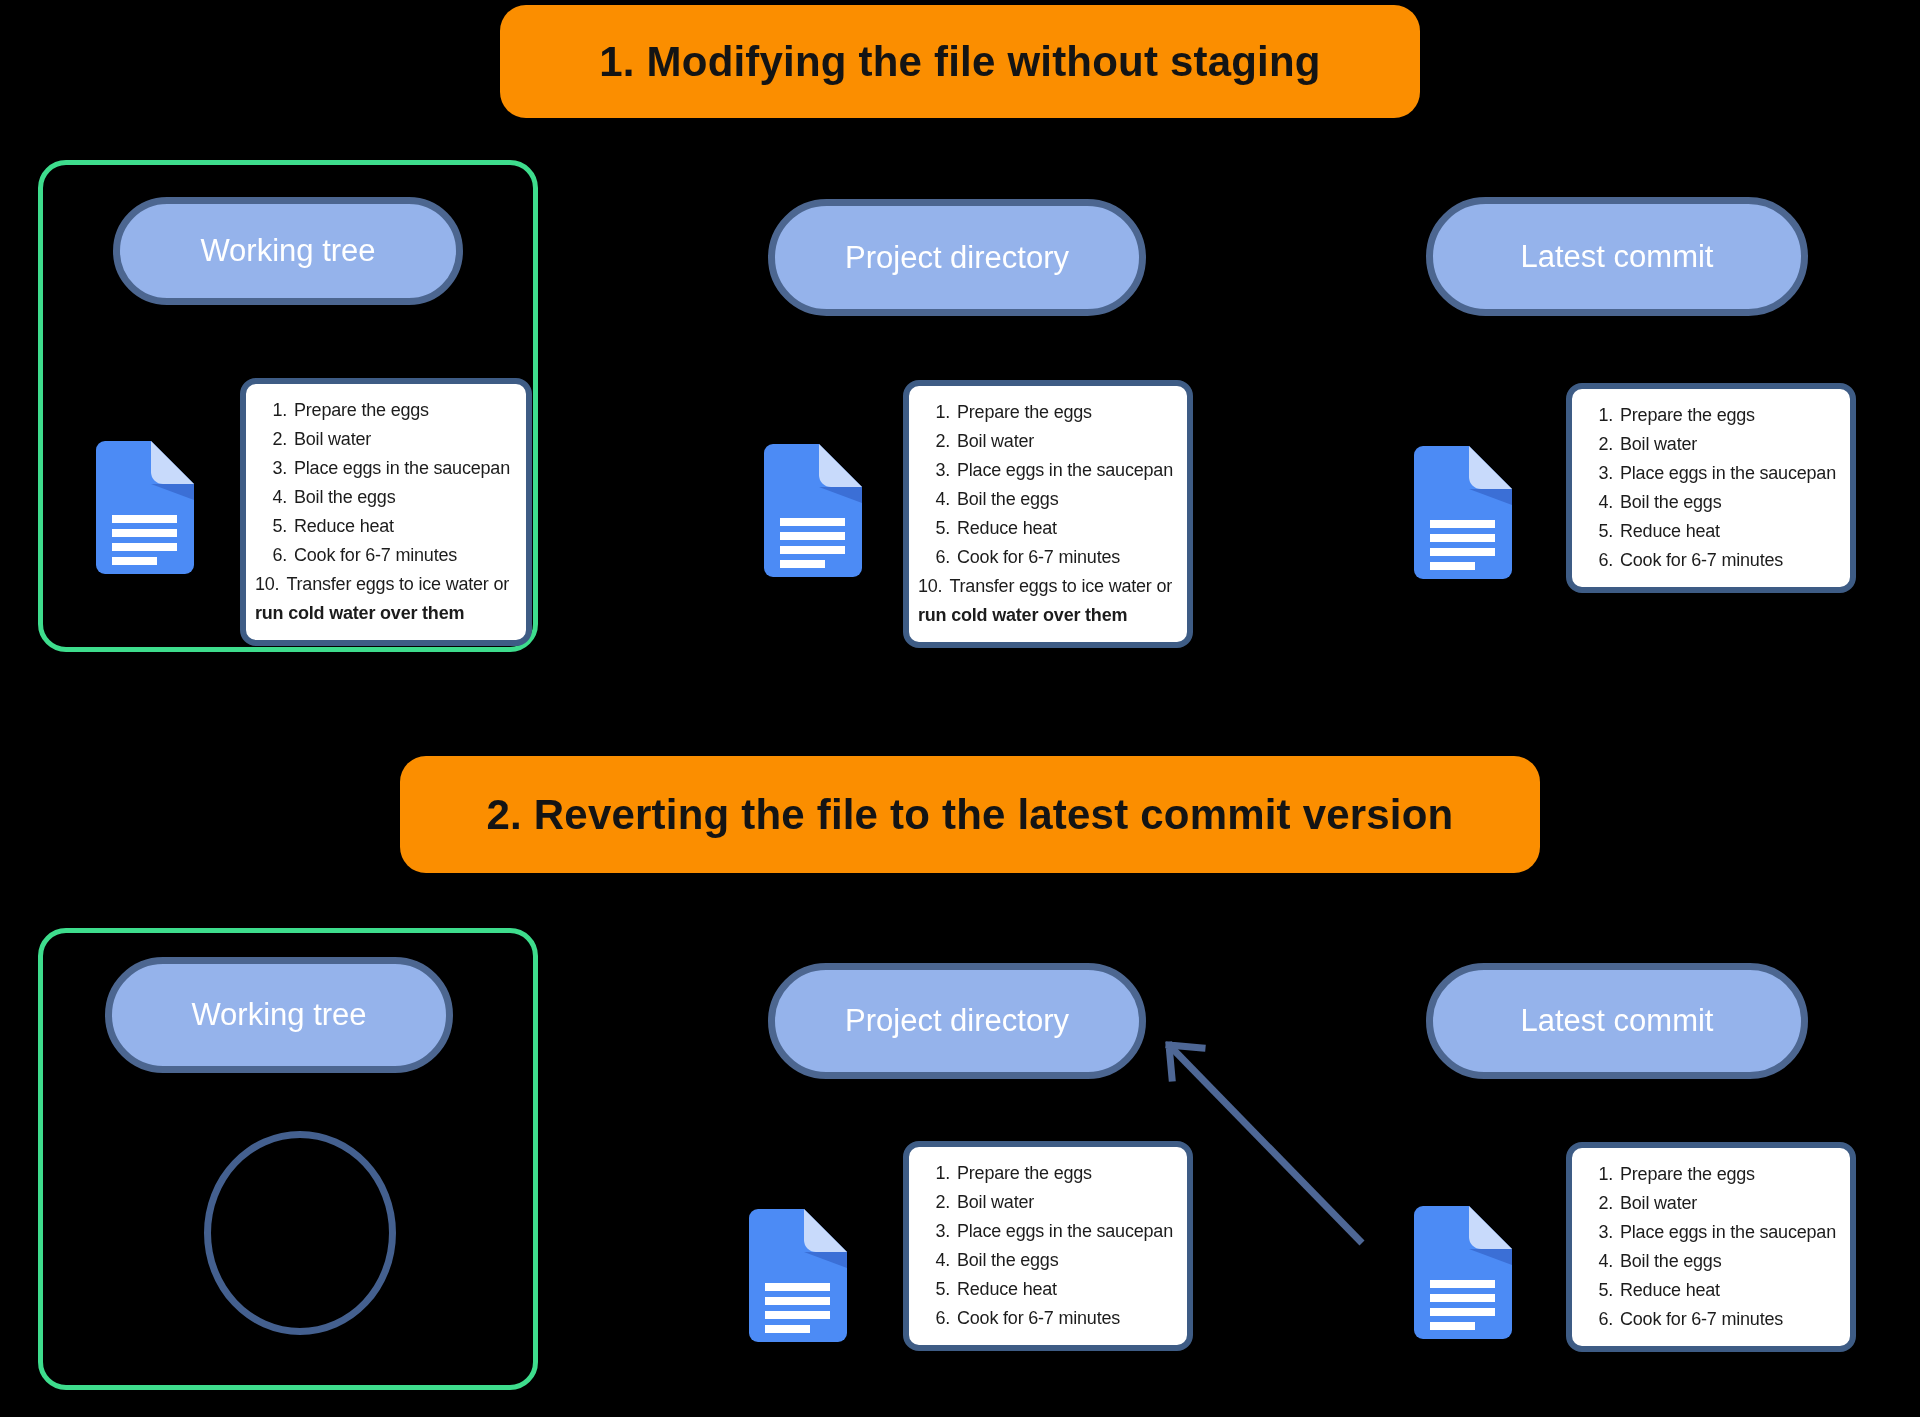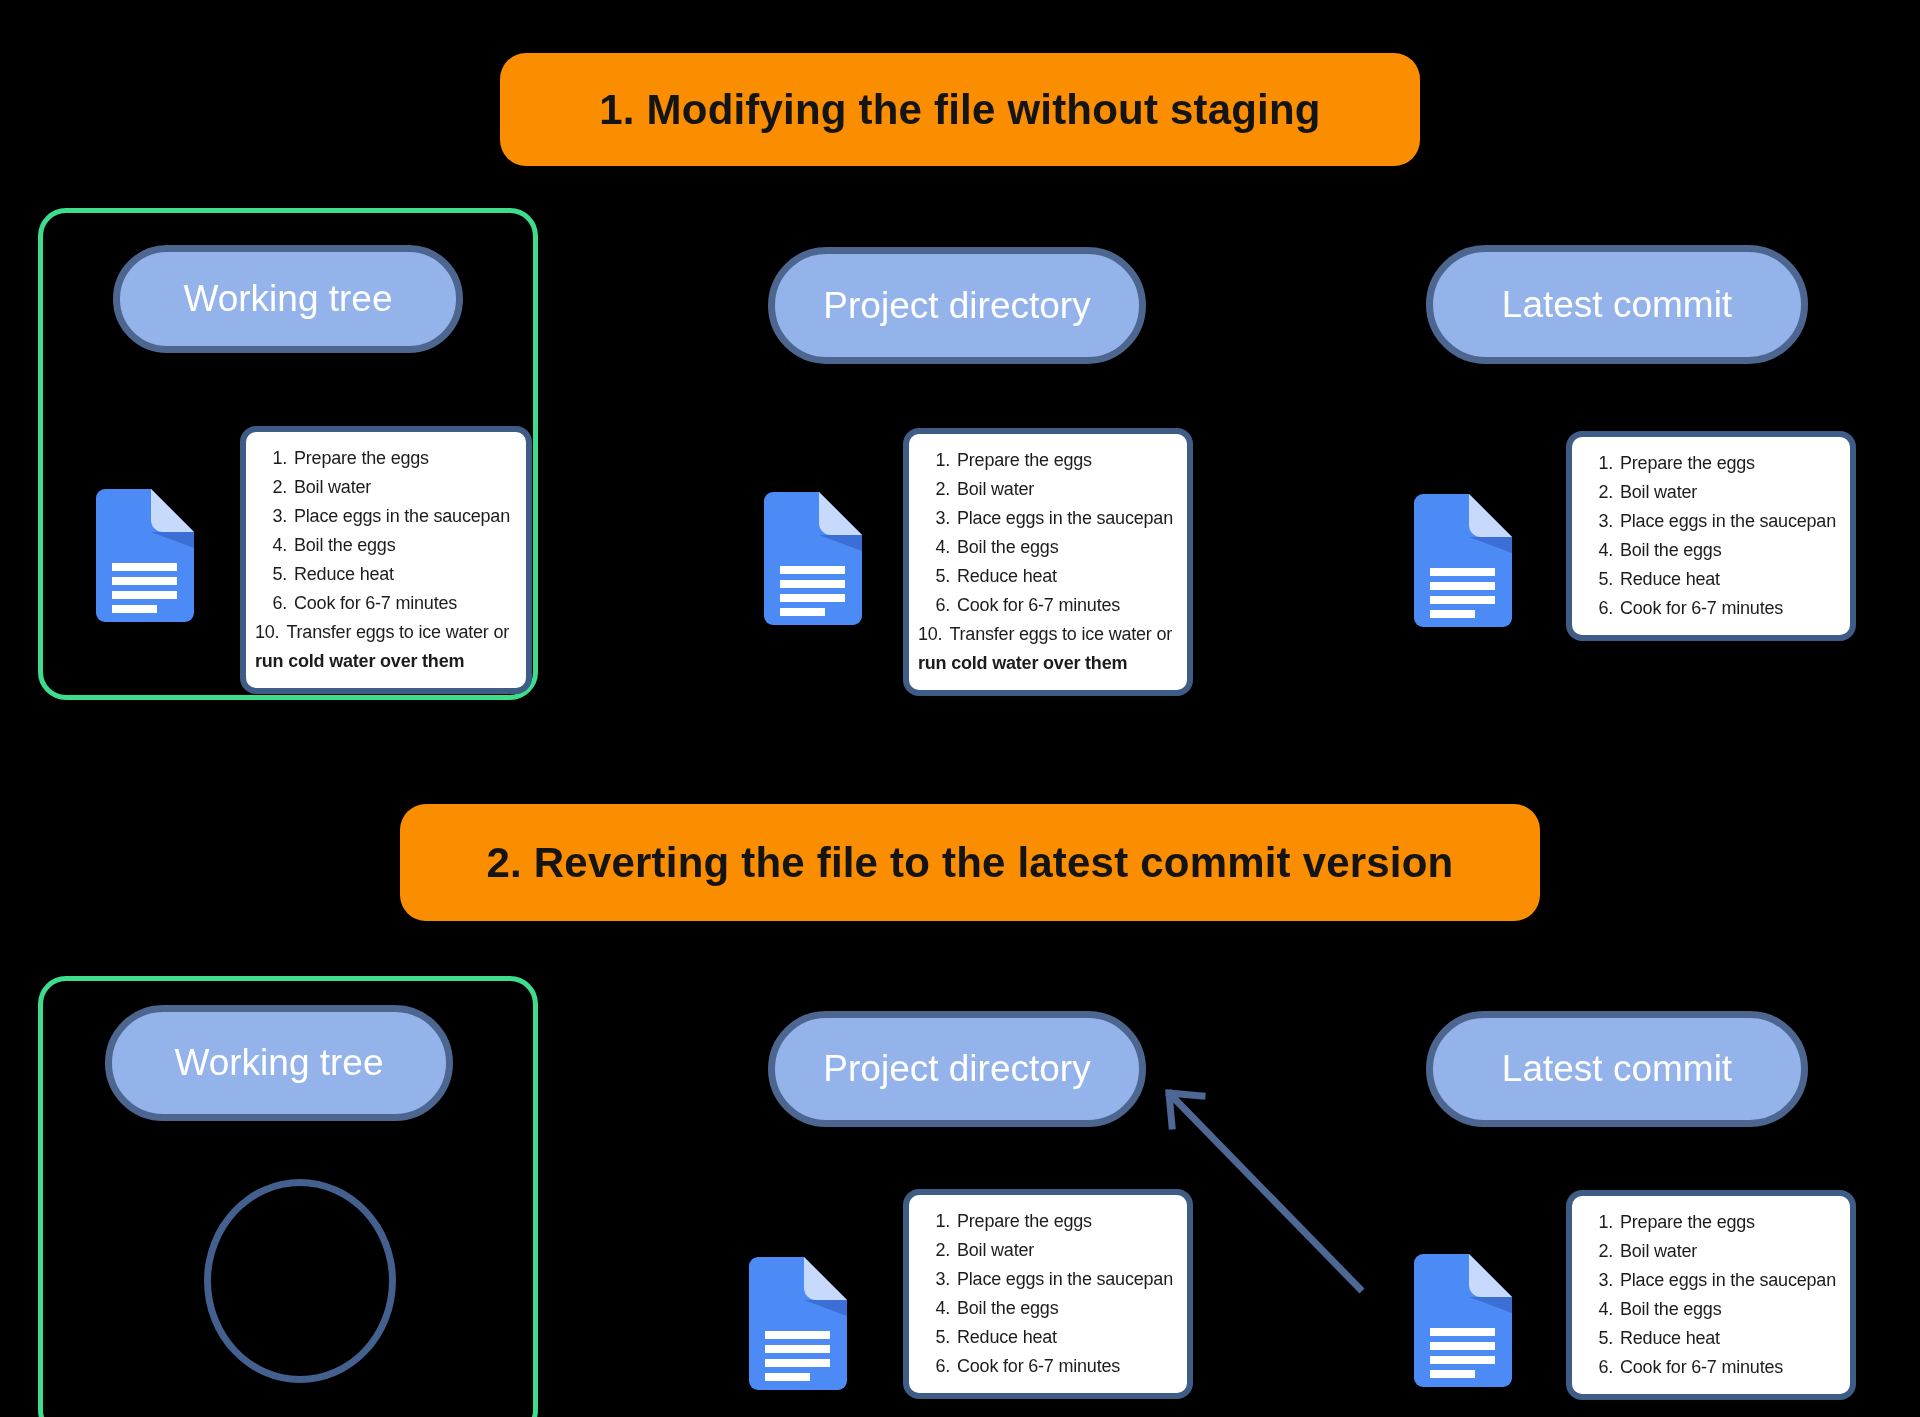--- a/index.html
+++ b/index.html
@@ -1,42 +1,42 @@
 <!DOCTYPE html>
 <html><head>
 <meta charset="utf-8">
 <style>
   * { box-sizing: border-box; margin: 0; padding: 0; }
   html,body { background:#000; }
   body {
     width:1920px; height:1417px; position:relative; overflow:hidden;
     font-family:"Liberation Sans", sans-serif;
   }
-  .stage { position:absolute; left:0; top:0; width:1920px; height:1005px;margin-top:48px; }
+  .stage { position:absolute; left:0; top:0; width:1920px; height:1005px; }
 
   
   .banner {
     position:absolute; background:#FB8E00; border-radius:26px;
     display:flex; align-items:center; justify-content:center;
     color:#141414; font-weight:700; font-size:42px; letter-spacing:0.2px;
     white-space:nowrap;
   }
   #banner1 { left:500px; top:5px;   width:920px;  height:113px; }
   #banner2 { left:400px; top:756px; width:1140px; height:117px; }
 
   
   .green-box { position:absolute; border:5px solid #3EDD8D; border-radius:28px; background:transparent; }
   #gbox1 { left:38px; top:160px; width:500px; height:492px; }
   #gbox2 { left:38px; top:928px; width:500px; height:462px; }
 
   
   .pill {
     position:absolute; background:#95B3EB; border:7px solid #4C6690; border-radius:70px;
     display:flex; align-items:center; justify-content:center;
-    color:#FFFFFF; font-size:37px; white-space:nowrap;
+    color:#FFFFFF; font-size:31px; white-space:nowrap;
   }
   #pill-wt1 { left:113px;  top:197px; width:350px; height:108px; }
   #pill-pd1 { left:768px;  top:199px; width:378px; height:117px; }
   #pill-lc1 { left:1426px; top:197px; width:382px; height:119px; }
   #pill-wt2 { left:105px;  top:957px; width:348px; height:116px; }
   #pill-pd2 { left:768px;  top:963px; width:378px; height:116px; }
   #pill-lc2 { left:1426px; top:963px; width:382px; height:116px; }
 
   
   .card {

